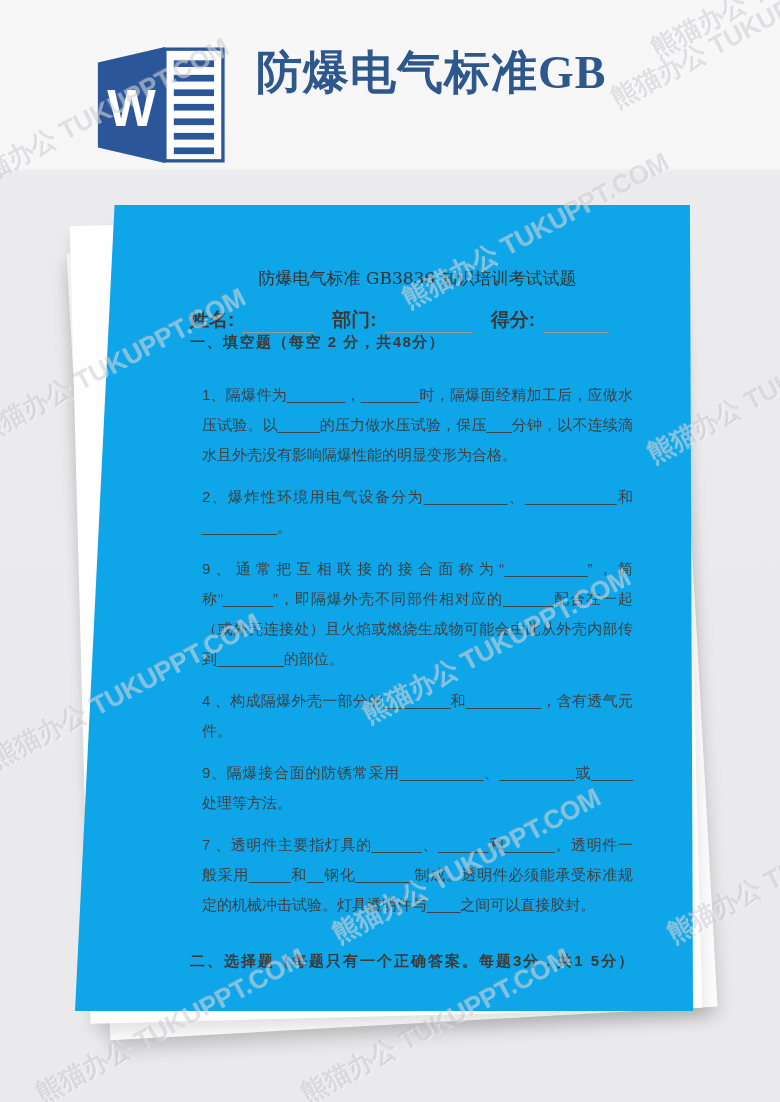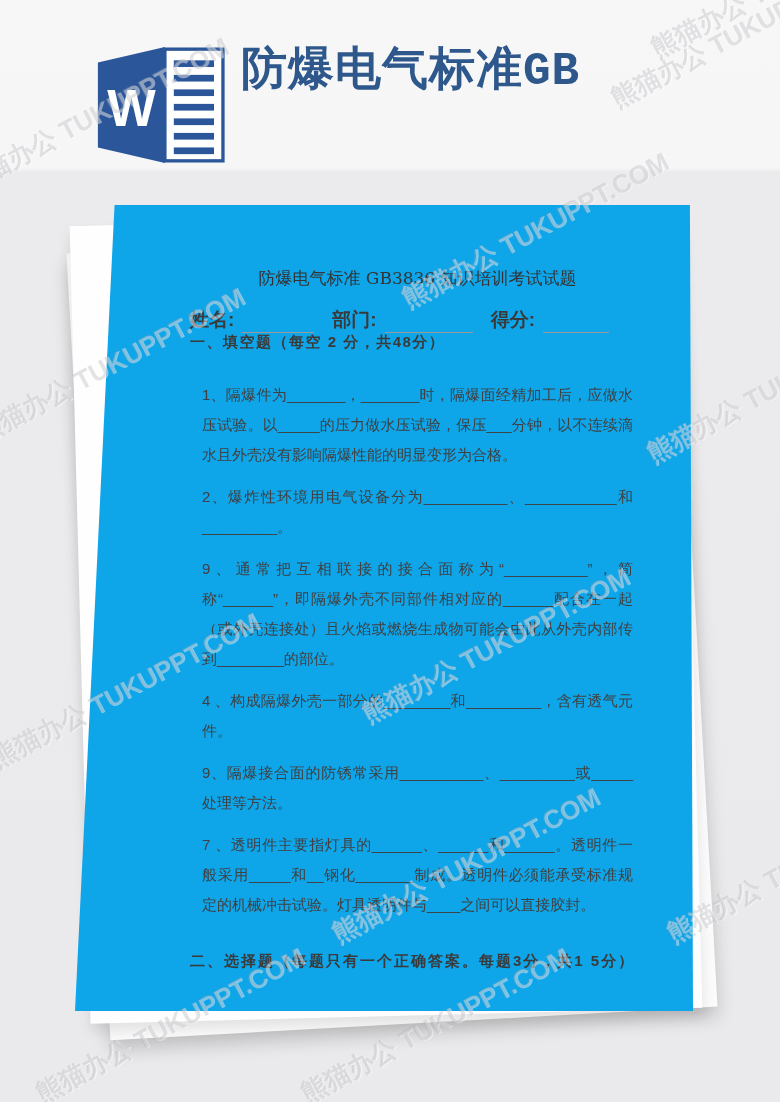--- a/index.html
+++ b/index.html
@@ -5,22 +5,22 @@
   html,body{margin:0;padding:0;}
   body{
     width:780px;height:1102px;position:relative;overflow:hidden;
     font-family:"Liberation Sans",sans-serif;
     background:linear-gradient(#f7f7f8 0px,#f6f6f7 168px,#ebebed 172px,#eaeaec 100%);
   }
   
   .header{position:absolute;left:0;top:0;width:780px;height:172px;}
   .word-icon{position:absolute;left:92px;top:38px;width:148px;height:134px;}
   .header-title{
-    position:absolute;left:241px;top:44px;width:500px;
-    font-family:Liberation Mono, monospace;font-weight:bold;
+    position:absolute;left:256px;top:44px;width:500px;
+    font-family:Liberation Serif, serif;font-weight:bold;
     font-size:46px;line-height:57px;color:#2e588c;letter-spacing:1px;
   }
   
   .sheet-b2{
     position:absolute;left:88px;top:236px;width:608px;height:788px;
     background:#fbfbfc;transform:rotate(-3.2deg);
     box-shadow:0 10px 18px rgba(0,0,0,0.18);z-index:1;
   }
   .sheet-b1{
     position:absolute;left:80px;top:218px;width:612px;height:798px;

